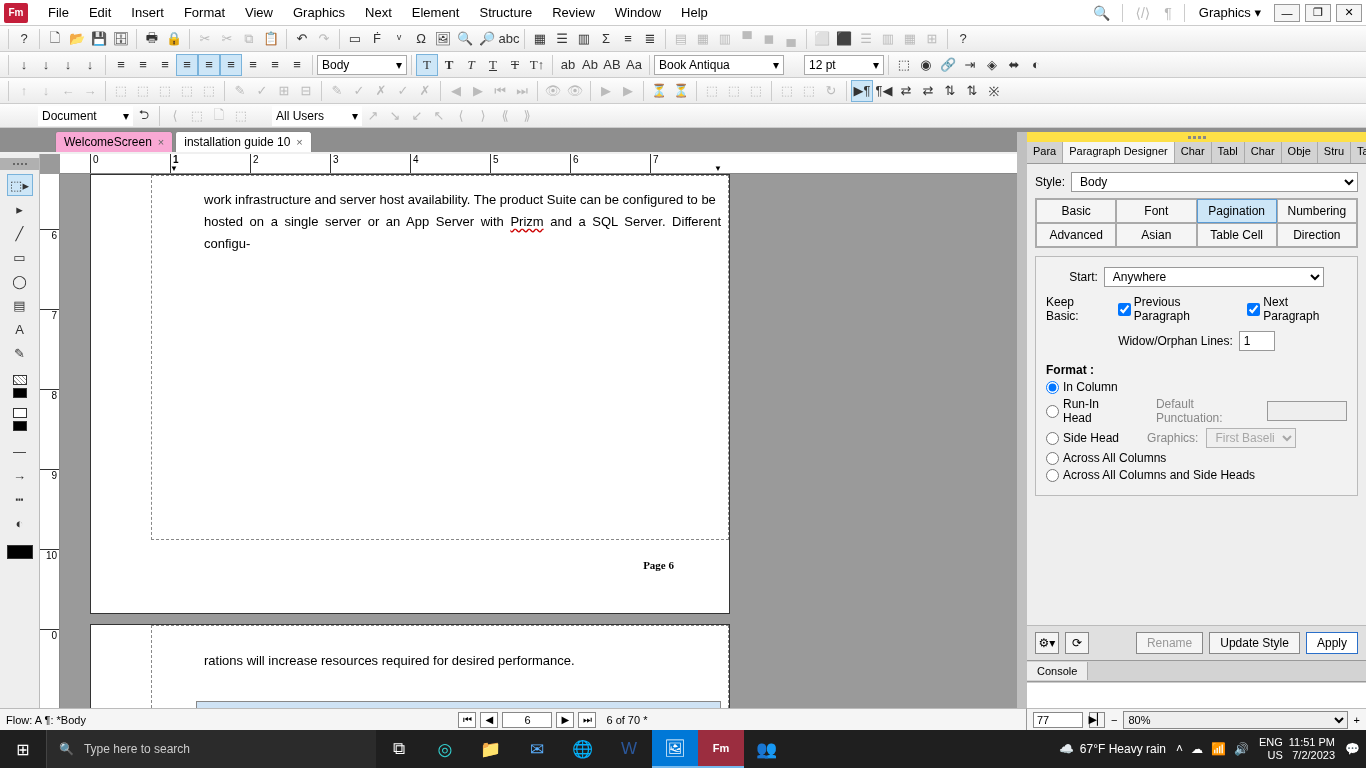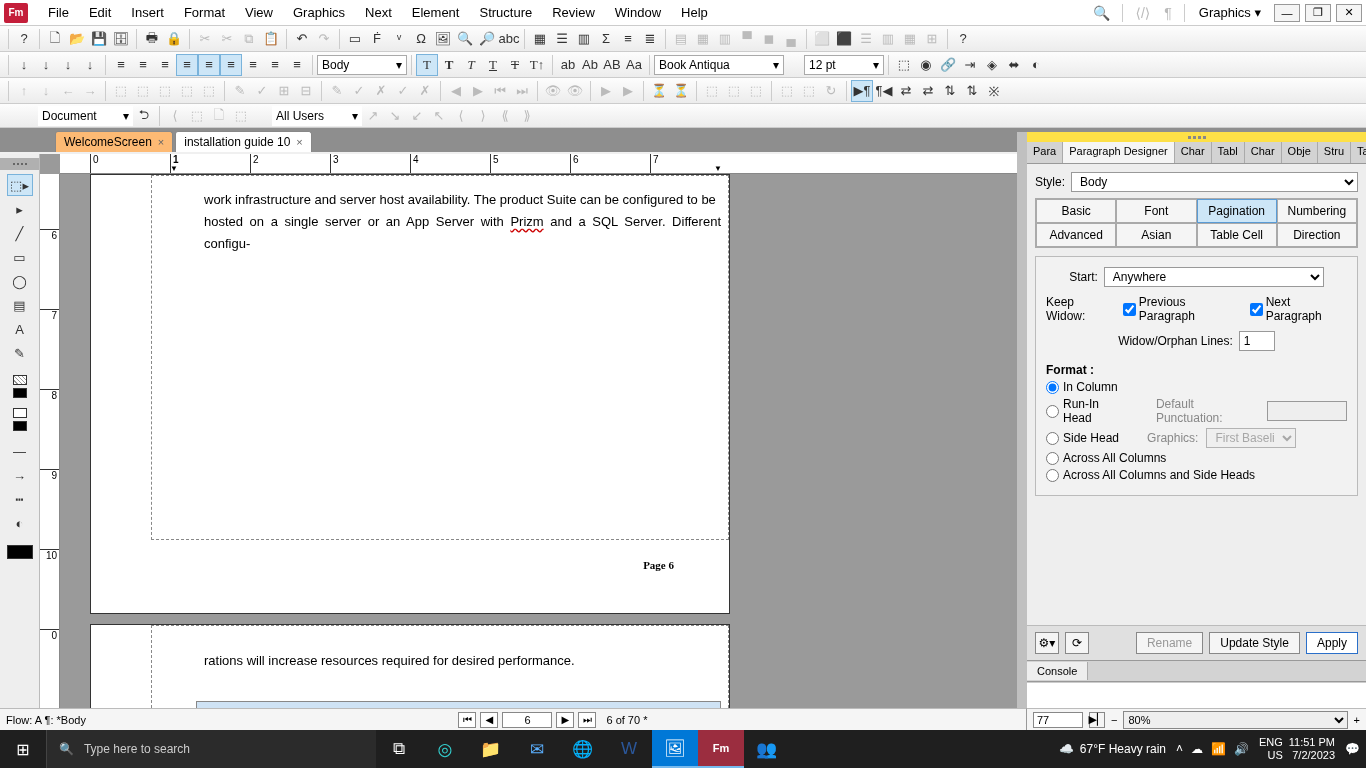--- a/index.html
+++ b/index.html
@@ -19,21 +19,21 @@
 .toolbar { height: 26px; background: linear-gradient(#fdfdfd,#ececec); border-bottom: 1px solid #ccc; display: flex; align-items: center; padding: 0 4px; }
 .toolbar .sep { width: 1px; height: 20px; background: #ccc; margin: 0 4px; }
 .toolbar .tbtn { width: 22px; height: 22px; display: flex; align-items: center; justify-content: center; color: #333; font-size: 13px; border: 1px solid transparent; }
 .toolbar .tbtn.disabled { color: #bbb; }
 .toolbar .tbtn.active { background: #cde6f7; border: 1px solid #7ab3db; }
 .toolbar select, .toolbar .drop { height: 20px; font-size: 12px; border: 1px solid #aaa; background: #fff; padding: 0 4px; }
 .toolbar .drop { display: flex; align-items: center; min-width: 80px; justify-content: space-between; }
 
 
 .tabsrow { height: 24px; background: #8e8e8e; display: flex; align-items: flex-end; padding-left: 55px; }
-.tabsrow .tab { background: #fdba74; border: 1px solid #888; border-bottom: none; padding: 3px 8px; margin-right: 2px; font-size: 12px; display: flex; align-items: center; gap: 6px; border-radius: 3px 3px 0 0; }
+.tabsrow .tab { background: #f9a8d4; border: 1px solid #888; border-bottom: none; padding: 3px 8px; margin-right: 2px; font-size: 12px; display: flex; align-items: center; gap: 6px; border-radius: 3px 3px 0 0; }
 .tabsrow .tab.active { background: #fff; }
 .tabsrow .tab .x { font-size: 11px; color: #666; }
 
 
 .main { position: absolute; top: 154px; left: 0; right: 0; bottom: 60px; display: flex; }
 
 
 .toolstrip { width: 40px; background: #eee; border-right: 1px solid #bbb; padding-top: 4px; }
 .toolstrip .hdr { height: 12px; background: #b0b0b0; margin-bottom: 4px; display:flex; justify-content:center; align-items:center; }
 .toolstrip .hdr span { display:inline-block; width:2px; height:2px; background:#666; margin:0 1px; }
@@ -462,21 +462,21 @@
       <div class="cell">Asian</div>
       <div class="cell">Table Cell</div>
       <div class="cell">Direction</div>
     </div>
     <div class="box">
       <div class="row" style="justify-content:center;gap:6px">
         <label>Start:</label>
         <select style="width:220px"><option>Anywhere</option></select>
       </div>
       <div class="row" style="gap:8px;margin-top:8px;justify-content:center">
-        <label>Keep Widow:</label>
+        <label>Keep Basic:</label>
         <label style="display:flex;align-items:center;gap:3px">
             <input type="checkbox" checked="" style="">
             <span>Previous Paragraph</span>
           </label>
         <label style="display:flex;align-items:center;gap:3px">
             <input type="checkbox" checked="" style="">
             <span>Next Paragraph</span>
           </label>
       </div>
       <div class="row" style="justify-content:center;gap:6px;margin-top:8px">

